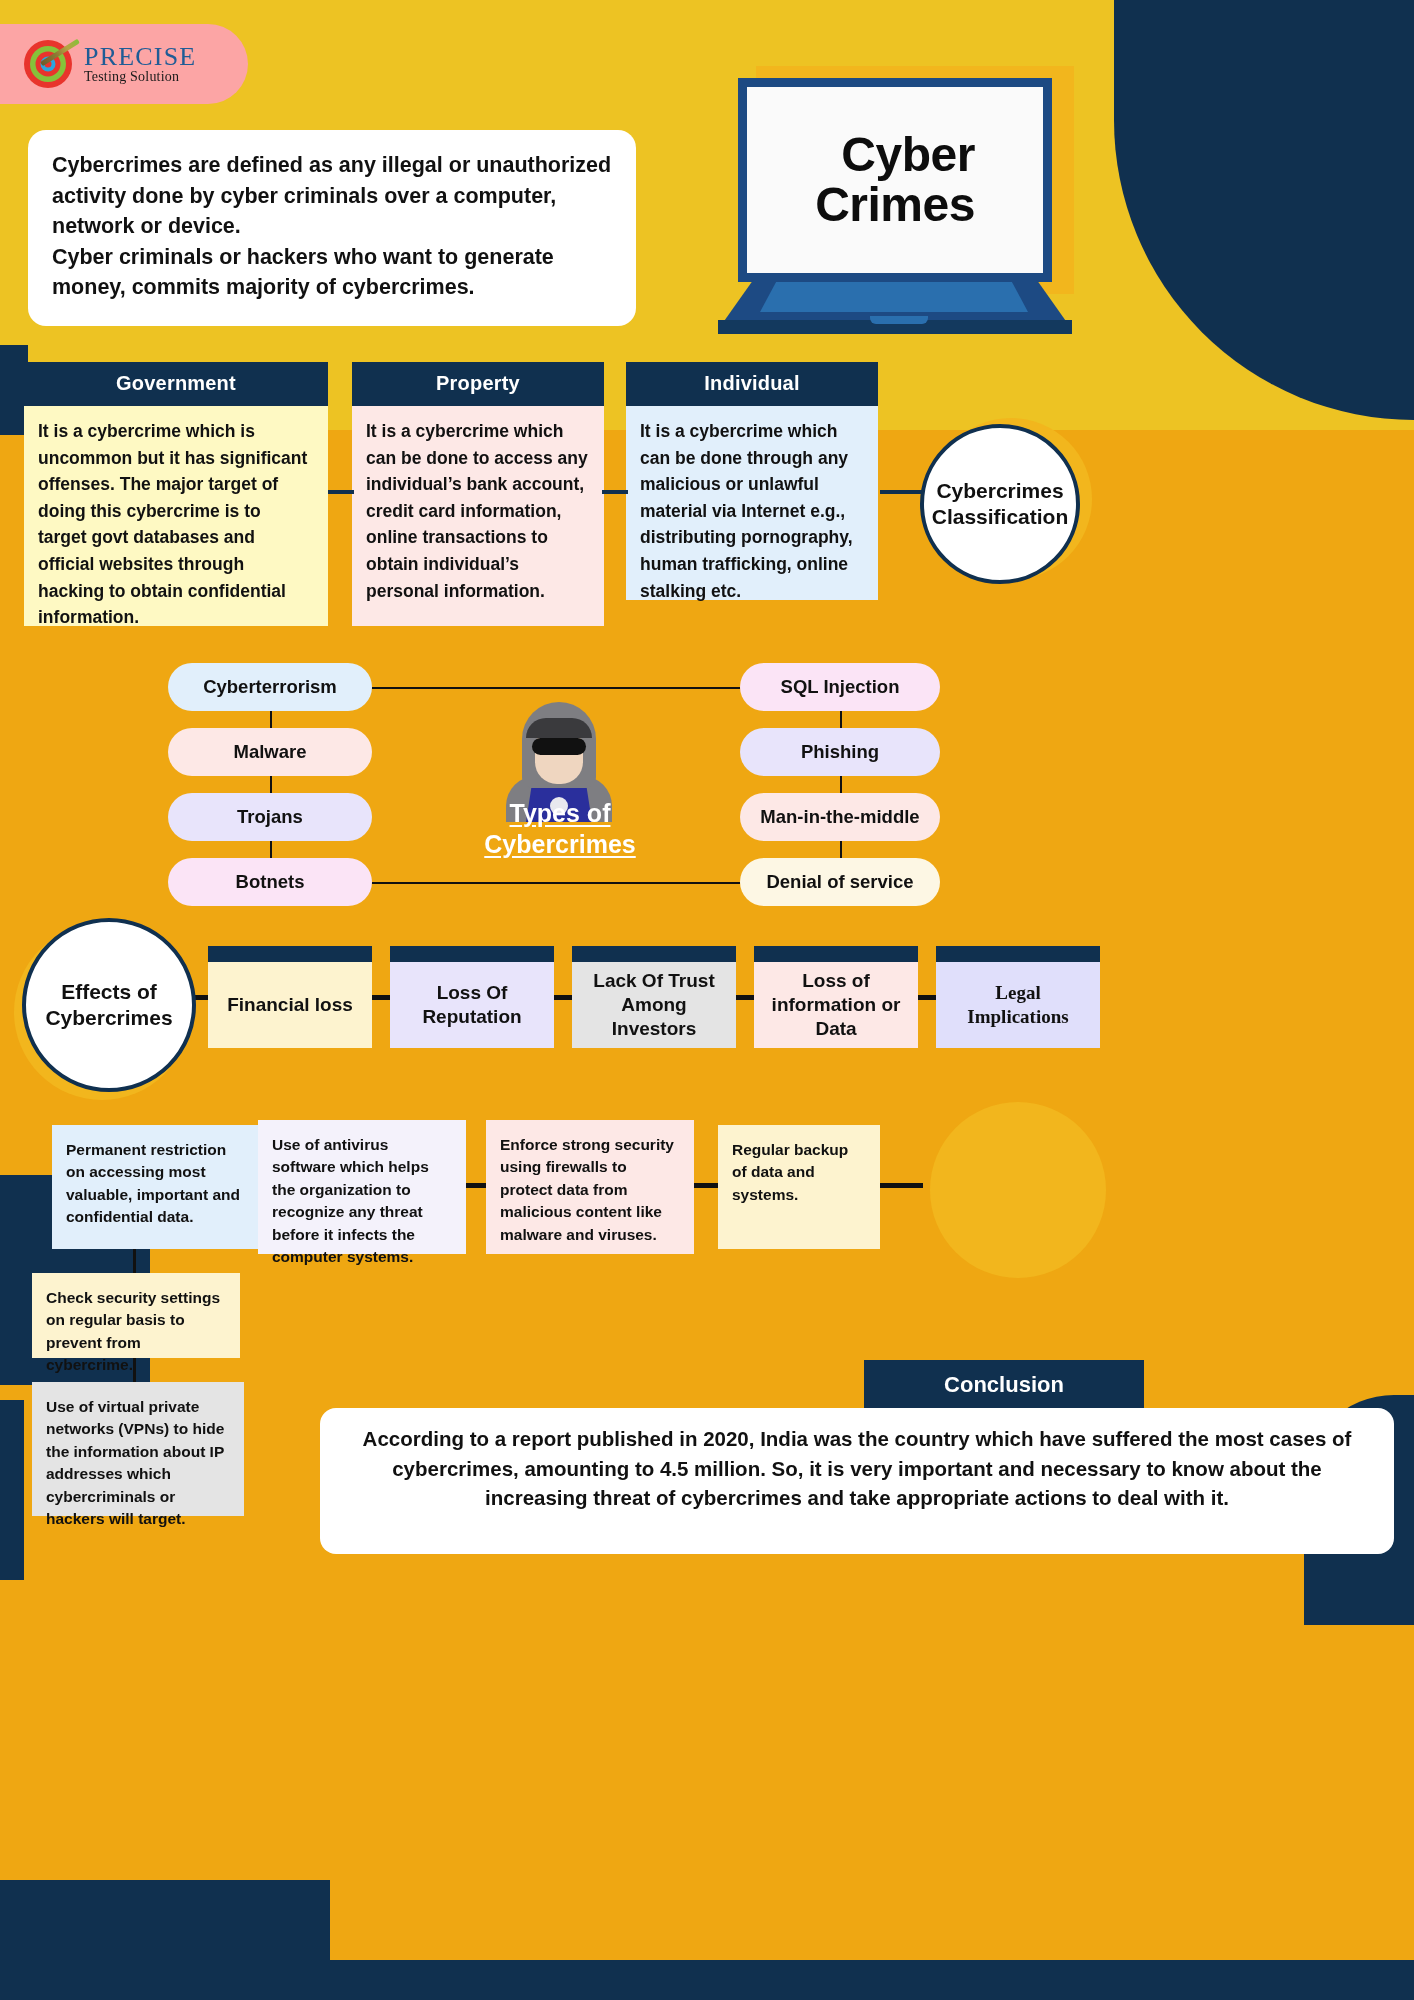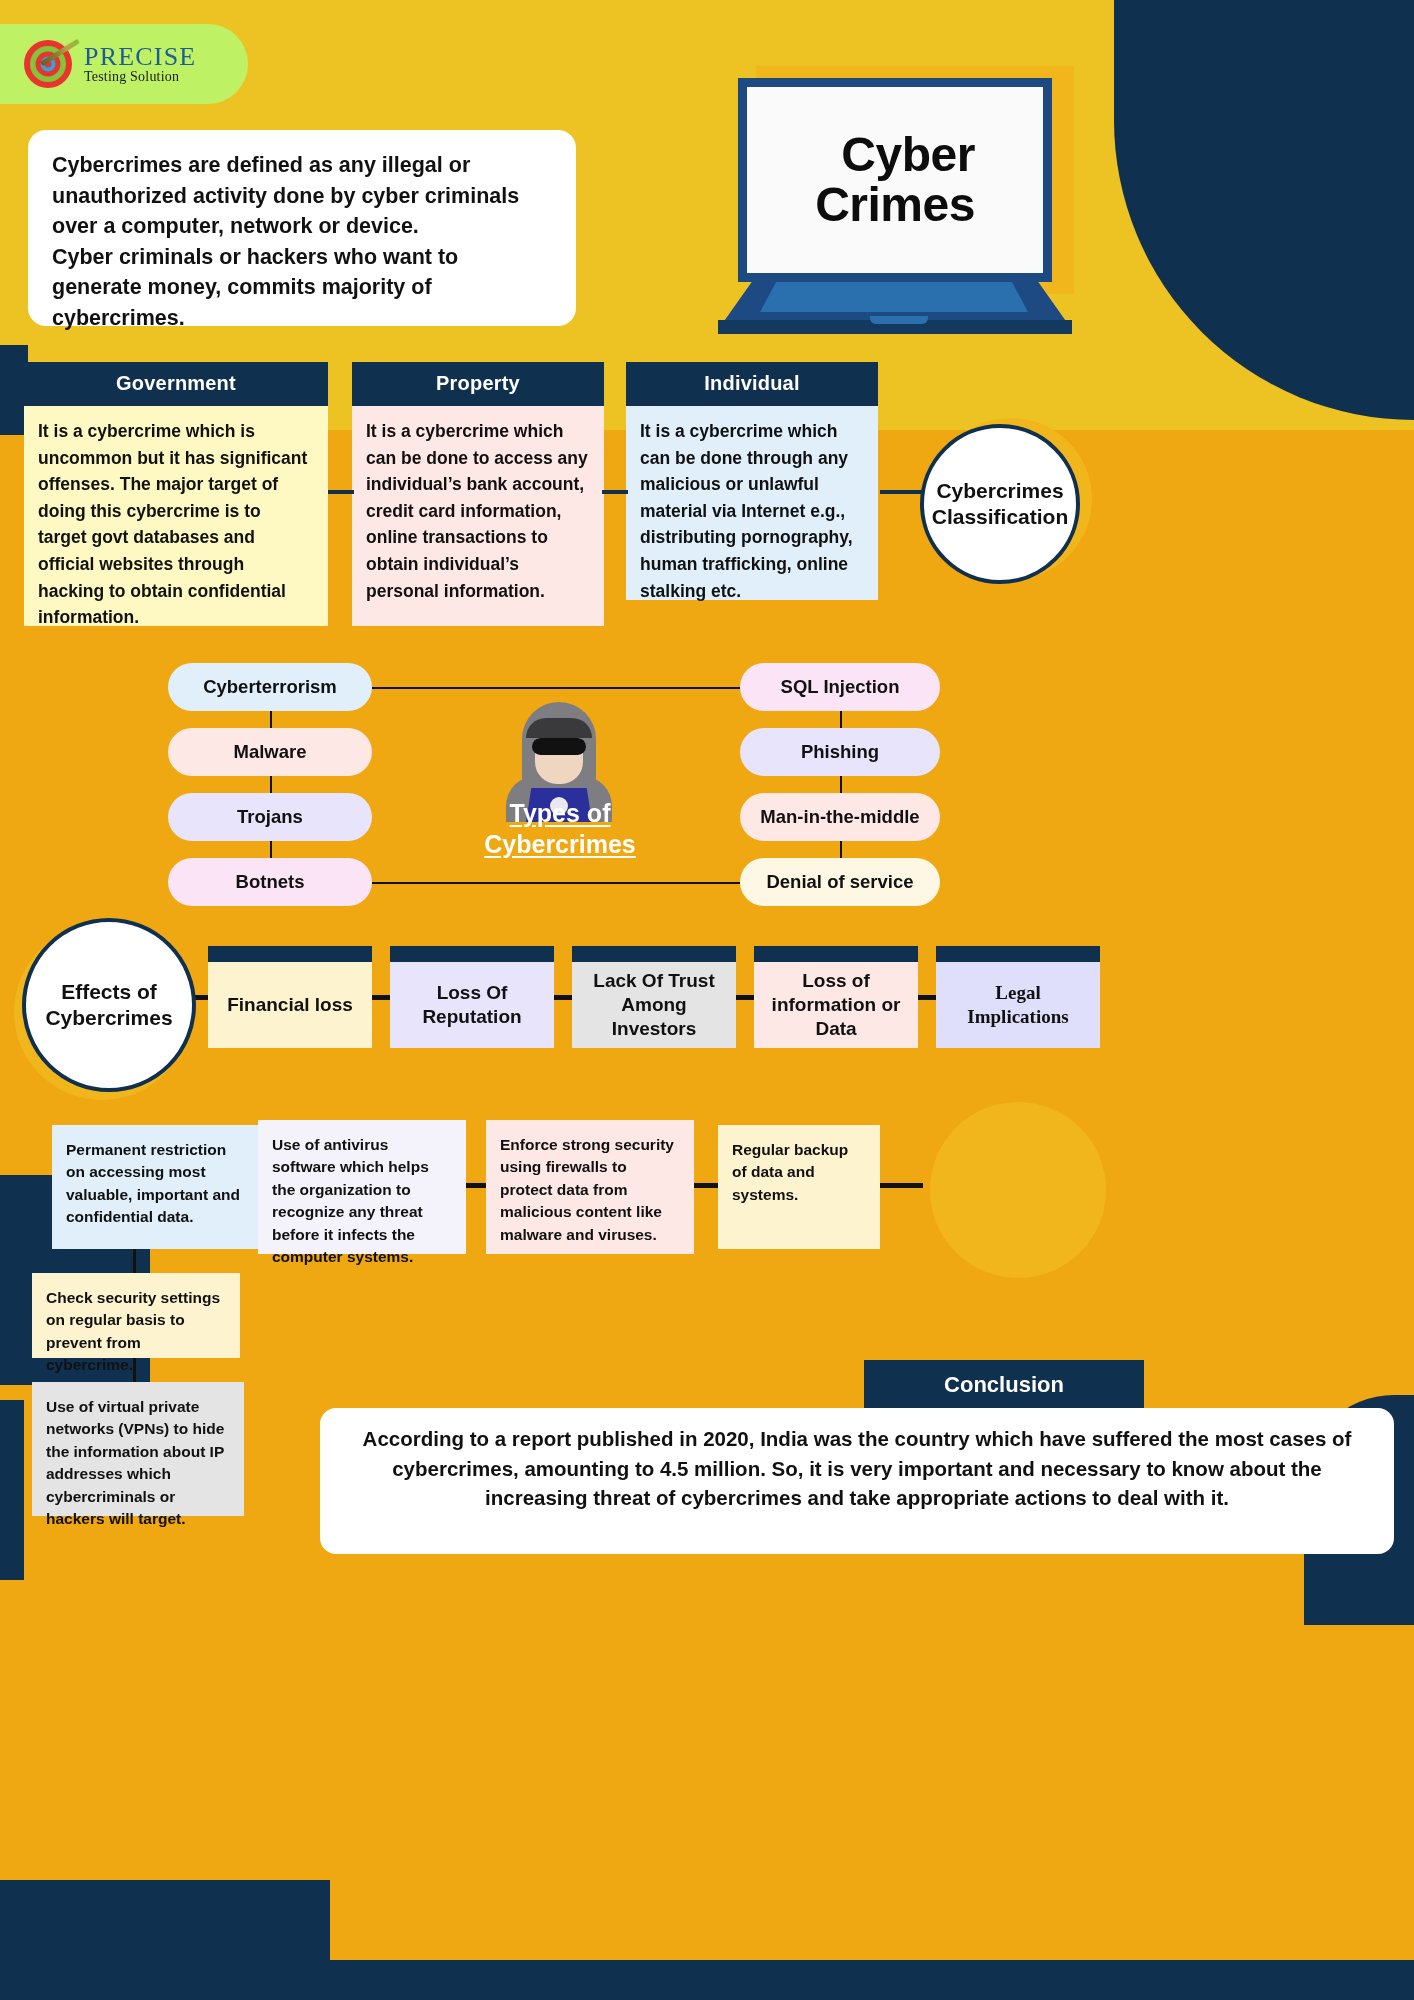--- a/index.html
+++ b/index.html
@@ -45,21 +45,21 @@
     background: #10304f;
   }
   .bg-navy-bottom-left {
     position: absolute; left: 0; bottom: 0; width: 330px; height: 120px;
     background: #10304f;
   }
 
   
   .logo-card {
     position: absolute; left: 0px; top: 24px; width: 248px; height: 80px;
-    background: #bef264; border-radius: 0 42px 42px 0;
+    background: #fca5a5; border-radius: 0 42px 42px 0;
     display: flex; align-items: center; gap: 10px; padding-left: 22px;
   }
   .logo-target { width: 52px; height: 48px; position: relative; flex: none; }
   .ring { position: absolute; border-radius: 50%; left: 50%; top: 50%; transform: translate(-50%,-50%); }
   .r1 { width: 48px; height: 48px; background: #e8342c; }
   .r2 { width: 36px; height: 36px; background: #86c23a; }
   .r3 { width: 25px; height: 25px; background: #e8342c; }
   .r4 { width: 15px; height: 15px; background: #2ba6de; }
   .r5 { width: 7px;  height: 7px;  background: #e8342c; }
   .dart {
@@ -72,21 +72,21 @@
     font-family: "Liberation Serif", serif;
     font-size: 26px; letter-spacing: 1.2px; color: #1f5c96; font-weight: 400;
   }
   .logo-sub {
     font-family: "Liberation Serif", serif;
     font-size: 14px; color: #1a1a1a; letter-spacing: .2px;
   }
 
   
   .intro {
-    position: absolute; left: 28px; top: 130px; width: 548px; height: 196px;
+    position: absolute; left: 28px; top: 130px; width: 608px; height: 196px;
     background: #ffffff; border-radius: 18px;
     padding: 20px 24px;
     font-size: 21.5px; font-weight: bold; color: #111; line-height: 1.42;
   }
 
   
   .laptop { position: absolute; left: 718px; top: 48px; width: 368px; height: 280px; }
   .laptop-yellow {
     position: absolute; left: 38px; top: 18px; width: 318px; height: 228px;
     background: #f2b61d;

